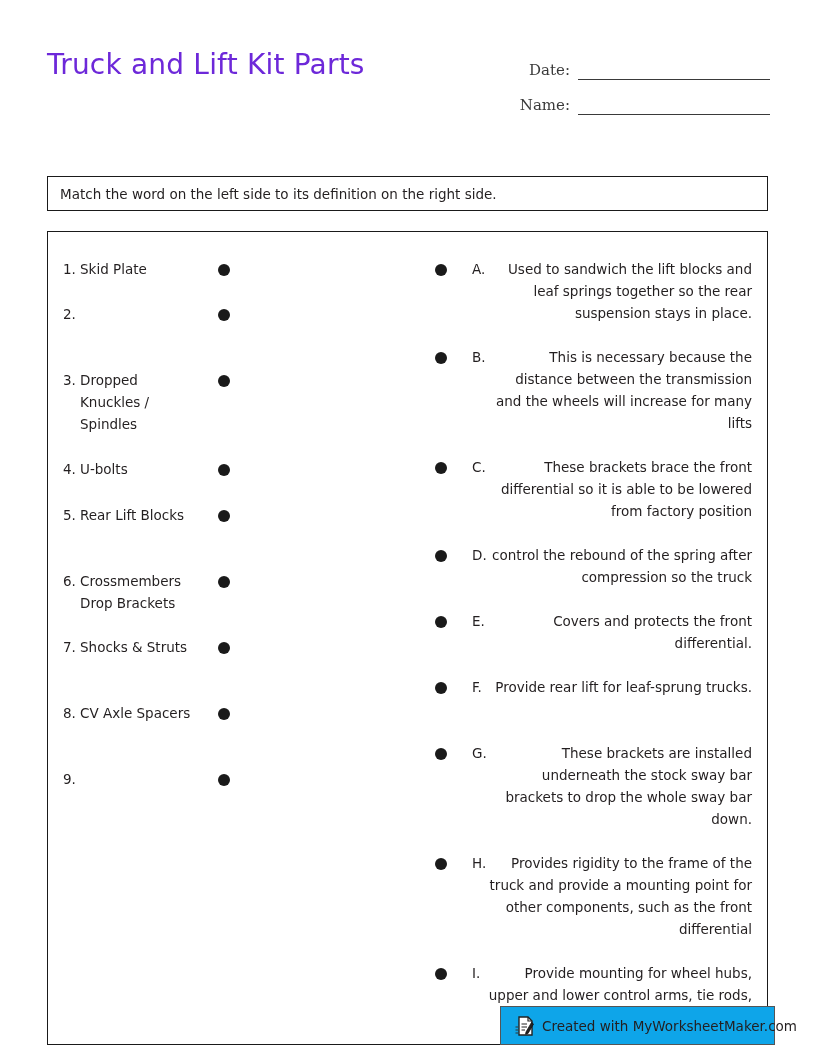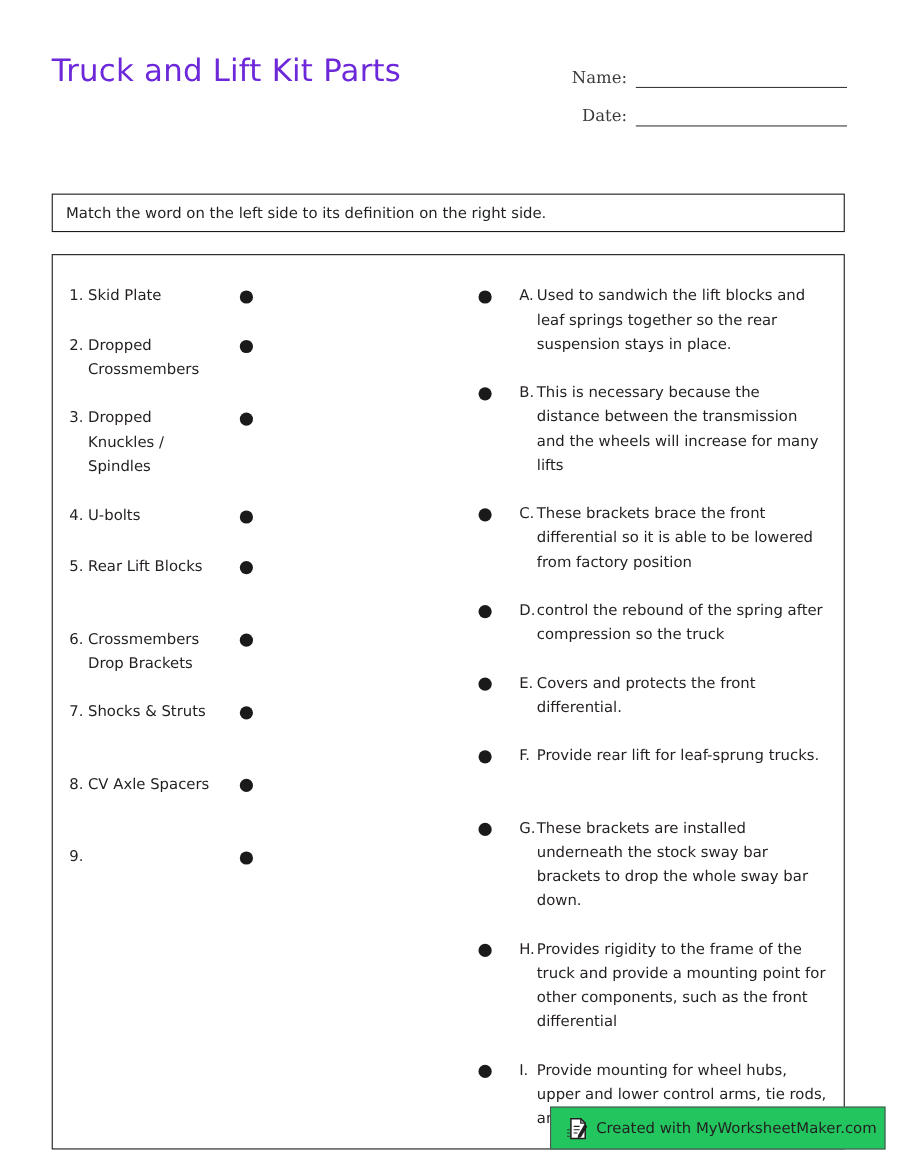--- a/index.html
+++ b/index.html
@@ -161,31 +161,32 @@
     line-height: 22px;
     color: #231f20;
     display: flex;
   }
   .rrow .rletter {
     width: 16px;
     flex: 0 0 16px;
   }
   .rrow .rdef {
     flex: 1 1 auto;
+    text-align: right;
   }
 
   
   .footer-badge {
     position: absolute;
     left: 500px;
     top: 1006px;
-    width: 305px;
+    width: 275px;
     height: 39px;
     border: 1.2px solid #555;
-    background: #22c55e;
+    background: #0ea5e9;
     box-sizing: border-box;
     display: flex;
     align-items: center;
     padding-left: 14px;
   }
   .badge-icon {
     width: 20px;
     height: 22px;
     margin-right: 7px;
     flex: 0 0 20px;
@@ -199,25 +200,25 @@
   }
 </style>
 </head>
 <body>
 
 <div class="header">
   <div class="doc-title">Truck and Lift Kit Parts</div>
 
   <div class="name-date-block">
     <div class="nd-row">
-      <span class="nd-label">Name:</span>
+      <span class="nd-label">Date:</span>
       <span class="nd-line"></span>
     </div>
     <div class="nd-row">
-      <span class="nd-label">Date:</span>
+      <span class="nd-label">Name:</span>
       <span class="nd-line"></span>
     </div>
   </div>
 </div>
 
 <div class="instruction-box">
   <span class="instruction-text">Match the word on the left side to its definition on the right side.</span>
 </div>
 
 <div class="match-box">
@@ -225,21 +226,20 @@
       <div class="lrow" style="top: 26px;">
         <div class="ltext">
           <span class="lnum">1.</span>
           <span class="lname">Skid Plate</span>
         </div>
         <span class="ldot"></span>
       </div>
       <div class="lrow" style="top: 71px;">
         <div class="ltext">
           <span class="lnum">2.</span>
-          <span class="lname">Dropped Crossmembers</span>
         </div>
         <span class="ldot"></span>
       </div>
       <div class="lrow" style="top: 137px;">
         <div class="ltext">
           <span class="lnum">3.</span>
           <span class="lname">Dropped Knuckles / Spindles</span>
         </div>
         <span class="ldot"></span>
       </div>

